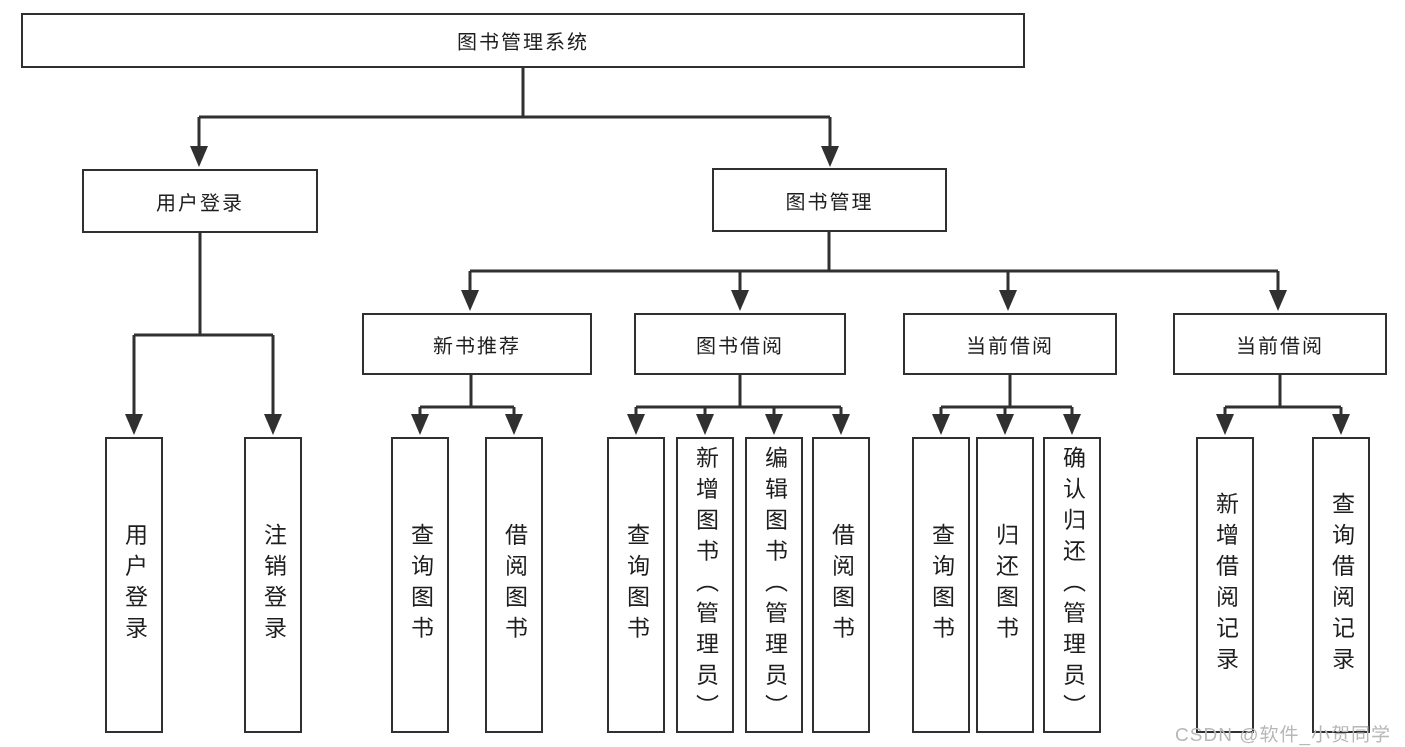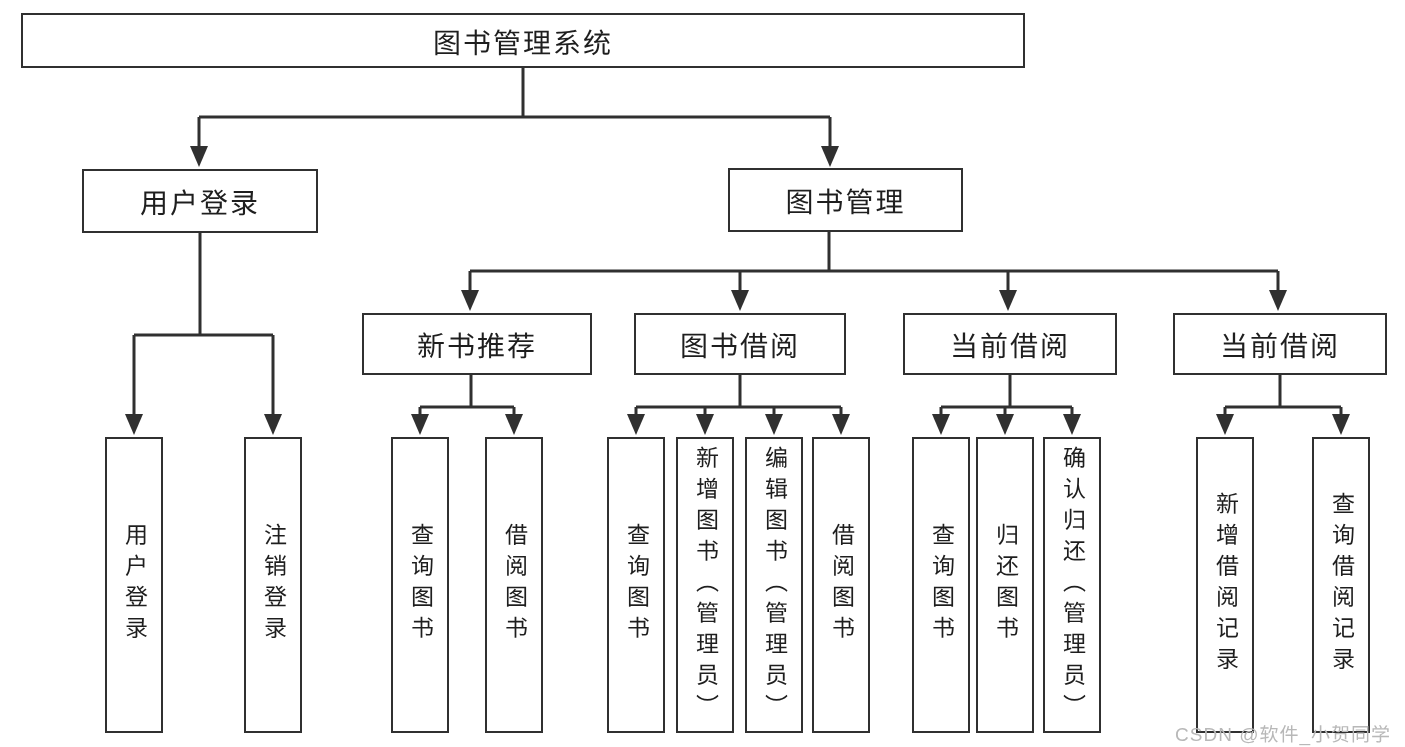--- a/index.html
+++ b/index.html
@@ -16,21 +16,21 @@
   .box {
     position: absolute;
     background: #ffffff;
     border: 2px solid #303030;
     display: flex;
     align-items: center;
     justify-content: center;
     color: #1e1e1e;
   }
   .box.h .lbl {
-    font-size: 28px;
+    font-size: 20px;
     letter-spacing: 2px;
     white-space: nowrap;
   }
   .box.v { writing-mode: vertical-rl; }
   .box.v .lbl {
     font-size: 23px;
     line-height: 1;
     letter-spacing: 8px;
     white-space: nowrap;
   }
@@ -82,21 +82,21 @@
     </g>
   </svg>
 
   <div class="box h" style="left:21px;top:13px;width:1004px;height:55px">
     <span class="lbl">图书管理系统</span>
   </div>
 
   <div class="box h" style="left:82px;top:169px;width:236px;height:64px">
     <span class="lbl">用户登录</span>
   </div>
-  <div class="box h" style="left:728px;top:168px;width:235px;height:64px">
+  <div class="box h" style="left:712px;top:168px;width:235px;height:64px">
     <span class="lbl">图书管理</span>
   </div>
 
   <div class="box h" style="left:362px;top:313px;width:230px;height:62px">
     <span class="lbl">新书推荐</span>
   </div>
   <div class="box h" style="left:903px;top:313px;width:214px;height:62px">
     <span class="lbl">当前借阅</span>
   </div>
   <div class="box h" style="left:634px;top:313px;width:212px;height:62px">

